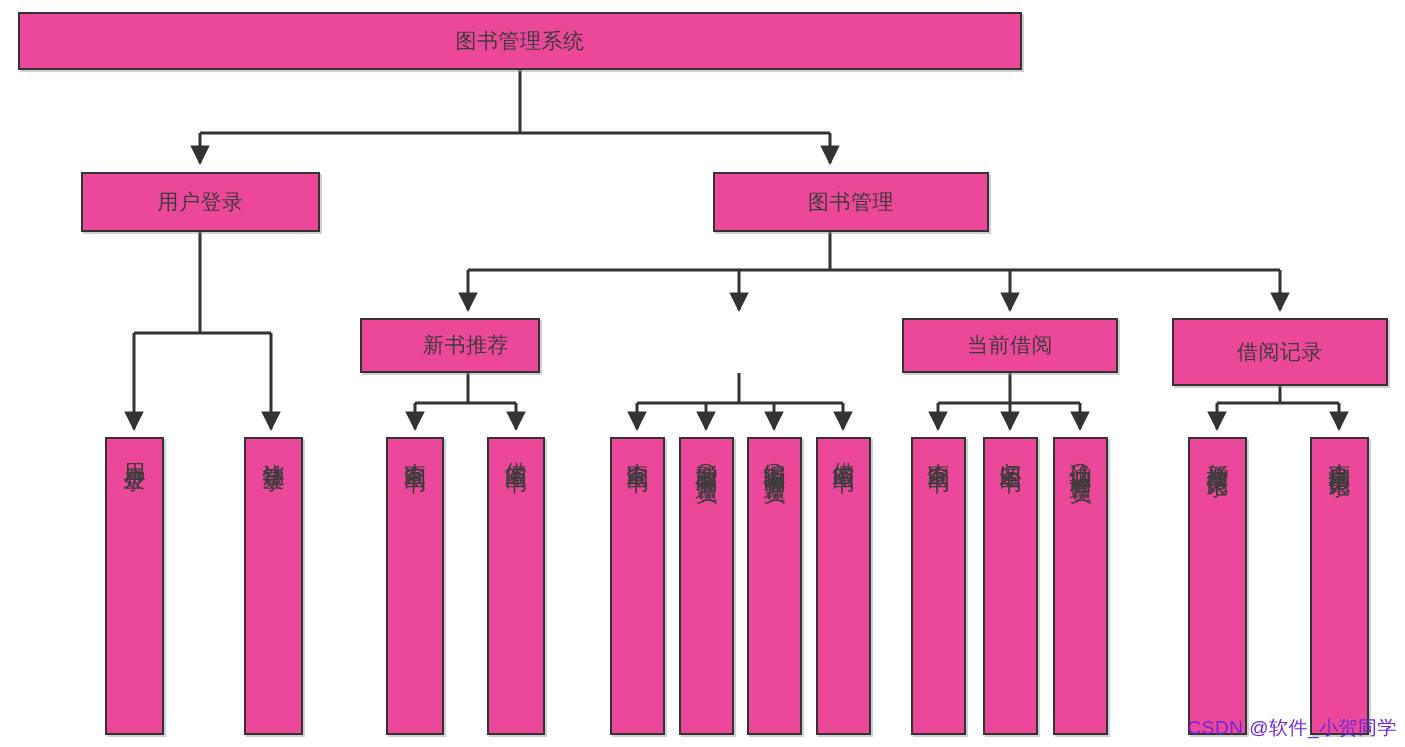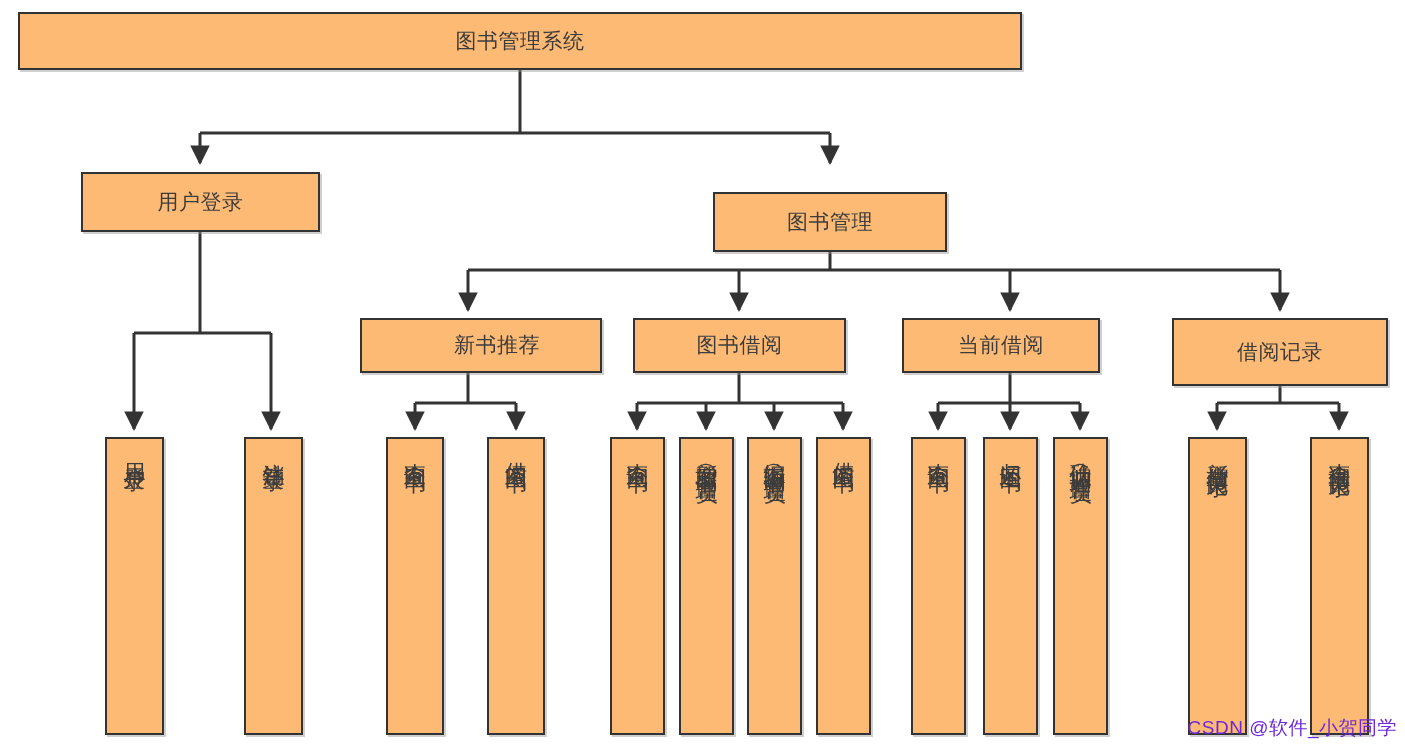--- a/index.html
+++ b/index.html
@@ -14,21 +14,21 @@
   #diagram{
     position:absolute;left:0;top:0;width:1405px;height:747px;
   }
   
   #wires{position:absolute;left:0;top:0;width:1405px;height:747px;}
 
   
   .node{
     position:absolute;
     box-sizing:border-box;
-    background:#fdba74;
+    background:#ec4899;
     border:2px solid #333333;
     box-shadow:2px 2px 0 rgba(150,150,150,.45);
     color:#3c3c3c;
     display:flex;
     align-items:center;
     justify-content:center;
     z-index:2;
   }
   .node .label{
     font-size:21px;
@@ -120,31 +120,28 @@
     </g>
   </svg>
 
   <div class="node" style="left: 18px; top: 12px; width: 1004px; height: 58px;">
     <span class="label">图书管理系统</span>
   </div>
 
   <div class="node" style="left: 81px; top: 172px; width: 239px; height: 60px;">
     <span class="label">用户登录</span>
   </div>
-  <div class="node" style="left: 713px; top: 172px; width: 234px; height: 60px; margin-top: 20px;">
+  <div class="node" style="left: 713px; top: 172px; width: 276px; height: 60px;">
     <span class="label">图书管理</span>
   </div>
 
-  <div class="node" style="left: 360px; top: 318px; width: 242px; height: 55px; padding-left: 32px;">
+  <div class="node" style="left: 360px; top: 318px; width: 180px; height: 55px; padding-left: 32px;">
     <span class="label">新书推荐</span>
   </div>
-  <div class="node" style="left: 633px; top: 318px; width: 213px; height: 55px;">
-    <span class="label">图书借阅</span>
-  </div>
-  <div class="node" style="left: 902px; top: 318px; width: 198px; height: 55px;">
+  <div class="node" style="left: 902px; top: 318px; width: 216px; height: 55px;">
     <span class="label">当前借阅</span>
   </div>
   <div class="node" style="left: 1172px; top: 318px; width: 216px; height: 68px;">
     <span class="label">借阅记录</span>
   </div>
 
   <div class="node leaf" style="left: 105px; top: 437px; width: 59px; height: 298px;">
     <span class="label">用户登录</span>
   </div>
   <div class="node leaf" style="left: 244px; top: 437px; width: 59px; height: 298px;">

